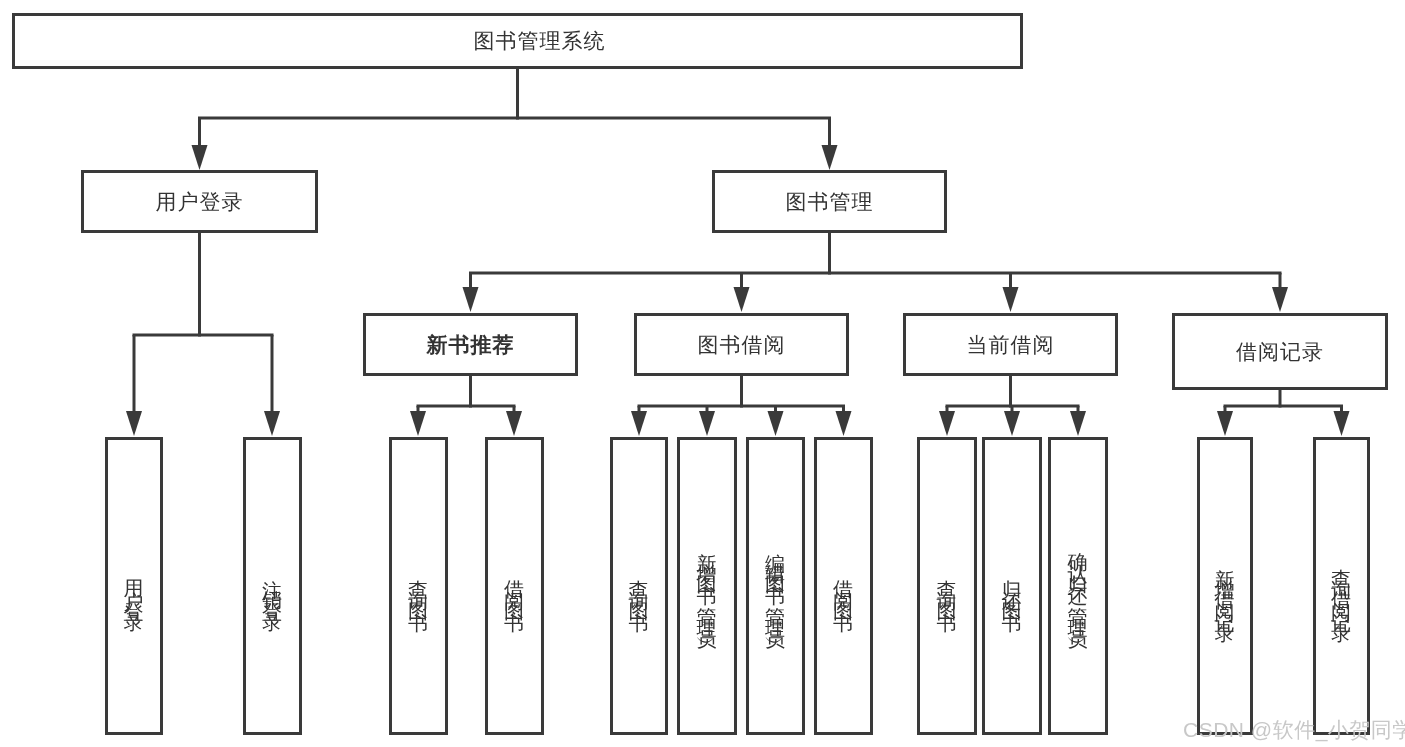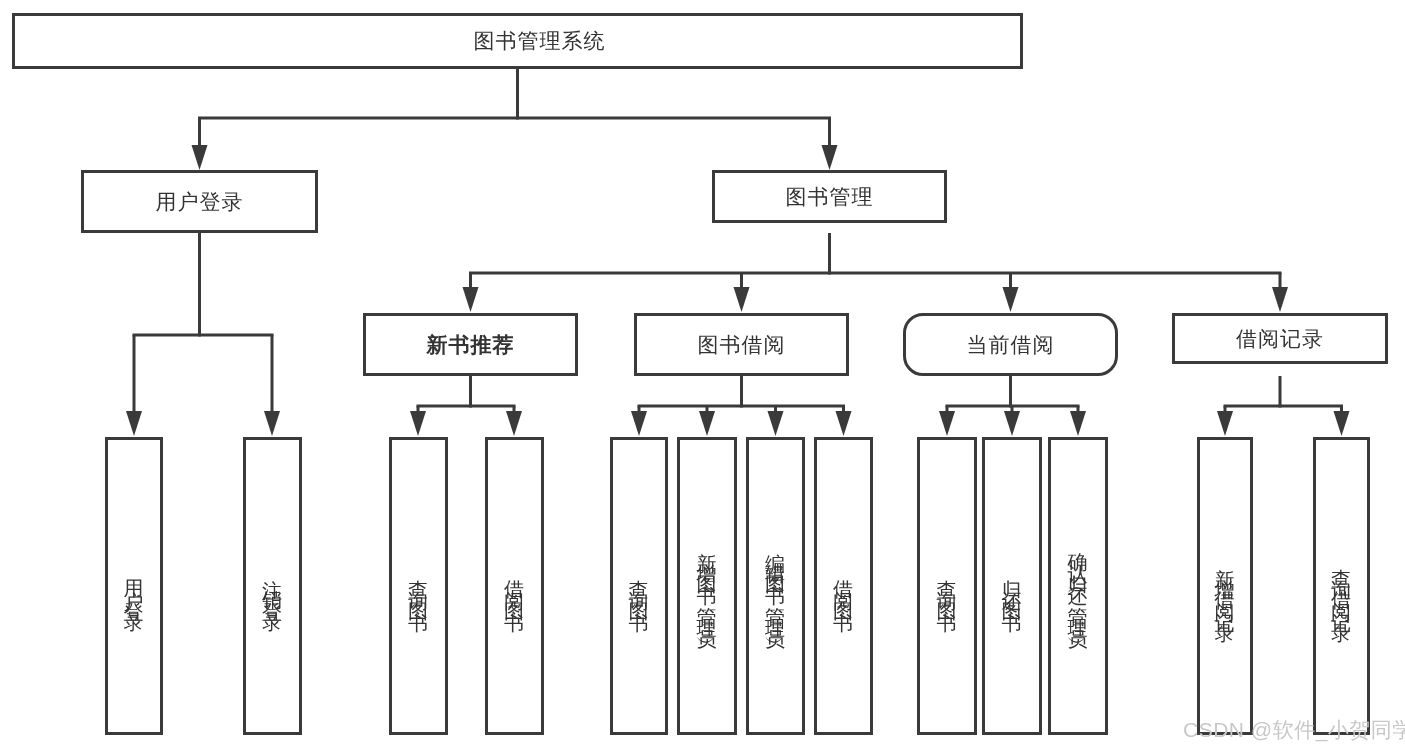--- a/index.html
+++ b/index.html
@@ -42,25 +42,25 @@
     writing-mode: vertical-rl;
     text-orientation: mixed;
     font-size: 20px;
     letter-spacing: 11px;
     line-height: 1;
     white-space: nowrap;
   }
   
   .n-root            { left: 12px;   top: 13px;  width: 1011px; height: 56px; padding-left: 44px; }
   .n-user-login      { left: 81px;   top: 170px; width: 237px;  height: 63px; }
-  .n-book-mgmt       { left: 712px;  top: 170px; width: 235px;  height: 53px; }
+  .n-book-mgmt       { left: 712px;  top: 170px; width: 235px;  height: 63px; }
   .n-new-book-rec    { left: 363px;  top: 313px; width: 215px;  height: 63px; font-weight: bold; }
   .n-book-borrow     { left: 634px;  top: 313px; width: 215px;  height: 63px; font-family: Liberation Serif, serif; }
-  .n-current-borrow  { left: 903px;  top: 313px; width: 215px;  height: 63px; border-radius: 20px; }
-  .n-borrow-records  { left: 1172px; top: 313px; width: 216px;  height: 51px; }
+  .n-current-borrow  { left: 903px;  top: 313px; width: 215px;  height: 63px; }
+  .n-borrow-records  { left: 1172px; top: 313px; width: 216px;  height: 77px; }
   .leaf              { top: 437px; height: 298px; }
   .n-g1c1 { left: 105px;  width: 58px; }
   .n-g1c2 { left: 243px;  width: 59px; }
   .n-g2c1 { left: 389px;  width: 59px; }
   .n-g2c2 { left: 485px;  width: 59px; }
   .n-g3c1 { left: 610px;  width: 58px; }
   .n-g3c2 { left: 677px;  width: 60px; }
   .n-g3c3 { left: 746px;  width: 59px; }
   .n-g3c4 { left: 814px;  width: 59px; }
   .n-g4c1 { left: 917px;  width: 60px; }

